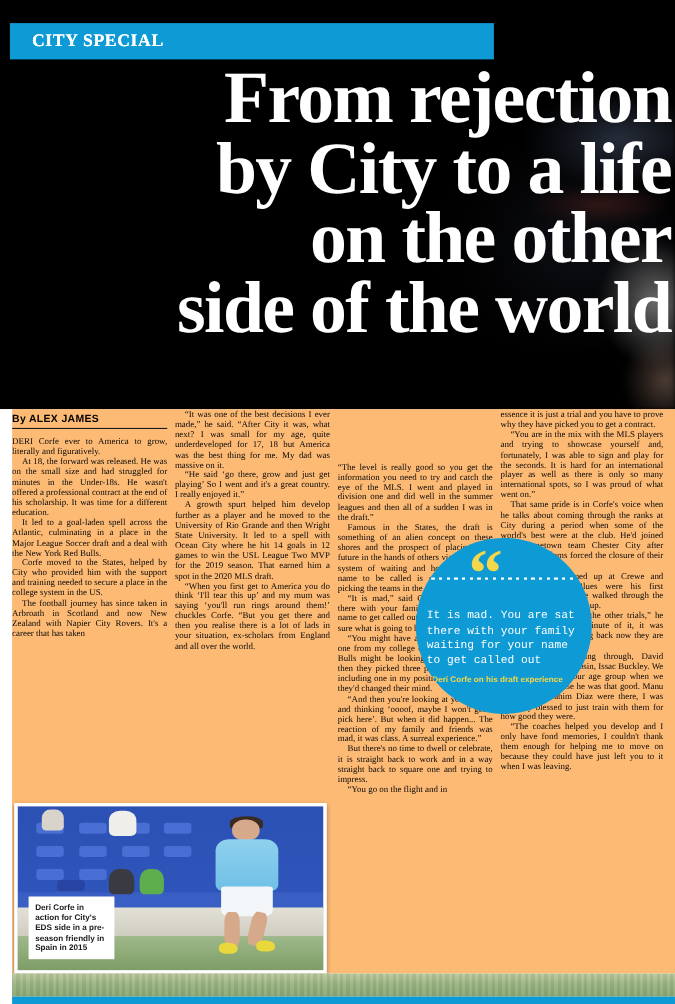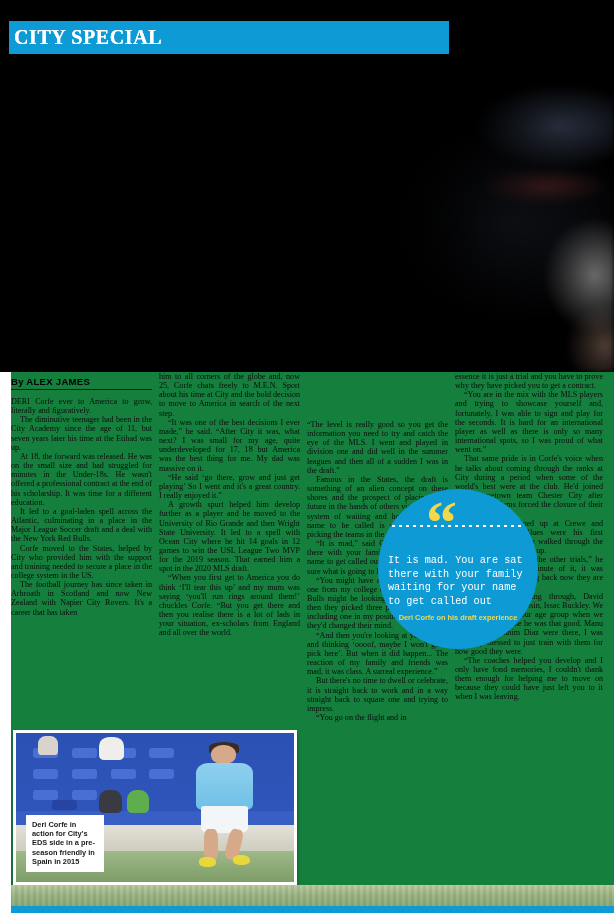--- a/index.html
+++ b/index.html
@@ -40,40 +40,40 @@
   }
   .kicker{
     position:absolute;left:9px;top:21px;width:440px;height:33px;
     background:#0e9ad5;
     display:flex;align-items:center;
   }
   .kicker-text{
     color:#ffffff;
     font-family:"Liberation Serif", serif;
     font-weight:bold;
-    font-size:20px;
+    font-size:16px;
     letter-spacing:0.6px;
-    padding-left:5px;
+    padding-left:20px;
     text-shadow:0 0 0 #fff;
   }
   .headline{
     position:absolute;left:6px;top:58px;width:604px;
     color:#ffffff;
     font-family:"Liberation Serif", serif;
     font-weight:bold;
     font-size:67px;
     line-height:0.95;
     letter-spacing:-1.5px;
     text-align:right;
     white-space:pre-line;
   }
 
   
   .body-area{
-    position:absolute;left:0;top:372px;width:614px;height:513px;background:#15803d;
+    position:absolute;left:0;top:372px;width:614px;height:513px;background:#fdba74;
   }
   .col{
     position:absolute;top:0;width:141px;
     font-family:"Liberation Serif", serif;
     font-size:8.1px;
     line-height:9.15px;
     text-align:justify;
     color:#0b0b0b;
   }
   .col p{margin:0;text-indent:9px;}
@@ -181,21 +181,20 @@
     text-align:left;
     width:140px;
     margin-top:25px;
   }
   .bubble-attr{
     color:#f5d74a;
     font-family:"Liberation Sans", sans-serif;
     font-weight:bold;
     font-size:7.4px;
     line-height:9px;
-    text-align:center;
     width:130px;
     margin-top:5px;
   }
 
   
   .grass-strip{
     position:absolute;left:0;top:885px;width:614px;height:21px;
     background:
       repeating-linear-gradient(90deg, rgba(255,255,255,0.05) 0 3px, rgba(0,0,0,0.05) 3px 6px),
       linear-gradient(180deg,#b9c99c 0%,#9cb483 45%,#8aa774 100%);
@@ -214,38 +213,40 @@
 
   <div class="hero">
     <div class="hero-photo"></div>
     <div class="hero-vign"></div>
     <div class="topbar"></div>
 
     <div class="kicker">
       <span class="kicker-text">CITY SPECIAL</span>
     </div>
 
+    <div class="headline">From rejection
+by City to a life
+on the other
+side of the world</div>
   </div>
 
   <div class="body-area">
 
     <div class="byline-wrap">
       <div class="byline">By ALEX JAMES</div>
     </div>
 
     <div class="col" id="col1">
         <p class="noindent">DERI Corfe ever to America to grow, literally and figuratively.</p>
-        <p>The diminutive teenager had been in the City Academy since the age of 11, but seven years later his time at the Etihad was up.</p>
         <p>At 18, the forward was released. He was on the small size and had struggled for minutes in the Under-18s. He wasn't offered a professional contract at the end of his scholarship. It was time for a different education.</p>
         <p>It led to a goal-laden spell across the Atlantic, culminating in a place in the Major League Soccer draft and a deal with the New York Red Bulls.</p>
         <p>Corfe moved to the States, helped by City who provided him with the support and training needed to secure a place in the college system in the US.</p>
         <p>The football journey has since taken in Arbroath in Scotland and now New Zealand with Napier City Rovers. It's a career that has taken</p>
       </div>
     <div class="col" id="col2">
-        <p class="noindent">him to all corners of the globe and, now 25, Corfe chats freely to M.E.N. Sport about his time at City and the bold decision to move to America in search of the next step.</p>
         <p>“It was one of the best decisions I ever made,” he said. “After City it was, what next? I was small for my age, quite underdeveloped for 17, 18 but America was the best thing for me. My dad was massive on it.</p>
         <p>“He said ‘go there, grow and just get playing’ So I went and it's a great country. I really enjoyed it.”</p>
         <p>A growth spurt helped him develop further as a player and he moved to the University of Rio Grande and then Wright State University. It led to a spell with Ocean City where he hit 14 goals in 12 games to win the USL League Two MVP for the 2019 season. That earned him a spot in the 2020 MLS draft.</p>
         <p>“When you first get to America you do think ‘I'll tear this up’ and my mum was saying ‘you'll run rings around them!’ chuckles Corfe. “But you get there and then you realise there is a lot of lads in your situation, ex-scholars from England and all over the world.</p>
       </div>
     <div class="col" id="col3">
         <p class="noindent">“The level is really good so you get the information you need to try and catch the eye of the MLS. I went and played in division one and did well in the summer leagues and then all of a sudden I was in the draft.”</p>
         <p>Famous in the States, the draft is something of an alien concept on these shores and the prospect of placing your future in the hands of others via a televised system of waiting and hoping for your name to be called is part drama, part picking the teams in the schoolyard.</p>
         <p>“It is mad,” said Corfe. “You are sat there with your family waiting for your name to get called out. You don't know for sure what is going to happen.</p>
         <p>“You might have a call that day, I had one from my college coach who said Red Bulls might be looking to draft you, and then they picked three players before me, including one in my position! So I thought they'd changed their mind.</p>

